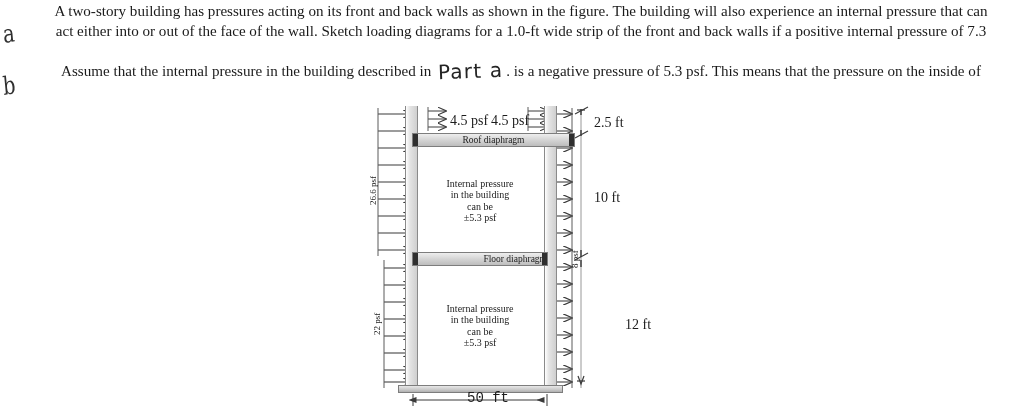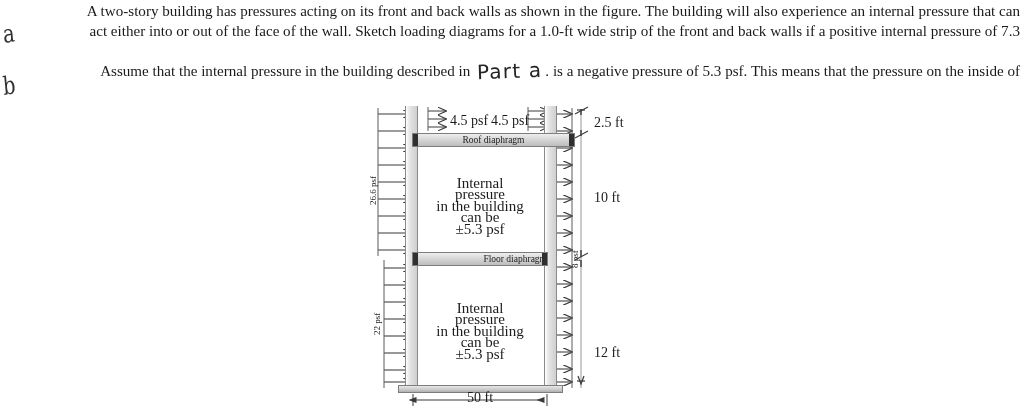--- a/index.html
+++ b/index.html
@@ -25,21 +25,21 @@
     padding-left: 22px;
     padding-right: 4px;
   }
   #problem-a { top: 2px; }
   #problem-b { top: 62px; }
 
   .problem p {
     margin: 0;
     font-size: 15.1px;
     line-height: 19.5px;
-    text-align: right;
+    text-align: center;
     white-space: nowrap;
   }
 
   
   .hand-mark {
     position: absolute;
     font-family: "DejaVu Serif", serif;
     font-size: 25px;
     color: #303030;
     transform: scaleX(0.78) rotate(-7deg);
@@ -114,21 +114,21 @@
     position: absolute;
     background: linear-gradient(to bottom, #e8e8e8 0%, #c9c9c9 60%, #b0b0b0 100%);
     border: 1px solid #7d7d7d;
     box-sizing: border-box;
   }
 
   .itext {
     position: absolute;
     text-align: center;
     font-family: "Liberation Serif", serif;
-    font-size: 15px;
+    font-size: 10px;
     line-height: 11.4px;
     color: #1c1c1c;
     white-space: pre-line;
   }
 
   svg { position: absolute; left: 0; top: 0; overflow: visible; }
 </style>
 </head>
 <body>
 
@@ -281,15 +281,15 @@
 in the building
 can be
 ±5.3 psf</div>
 
   <div class="vlbl" style="left:368px; top:105px;">26.6 psf</div>
   <div class="vlbl" style="left:372px; top:235px;">22 psf</div>
   <div class="vlbl" style="left:570px; top:168px;">8 psf</div>
 
   <div class="lbl" style="left:594px; top:15px;">2.5 ft</div>
   <div class="lbl" style="left:594px; top:90px;">10 ft</div>
-  <div class="lbl" style="left:594px; top:217px;margin-top:28px;">12 ft</div>
-  <div class="lbl" style="left:467px; top:290px;">50 ft</div>
+  <div class="lbl" style="left:625px; top:217px;">12 ft</div>
+  <div class="lbl" style="left:467px; top:290px;font-family:Liberation Mono, monospace;">50 ft</div>
 </div>
 
 </body></html>

